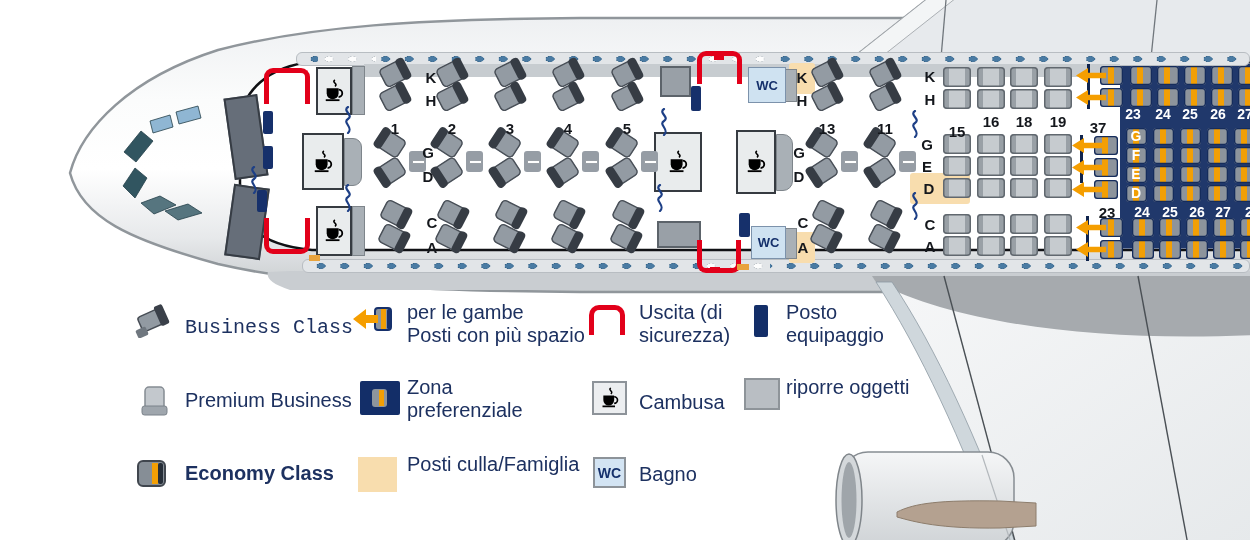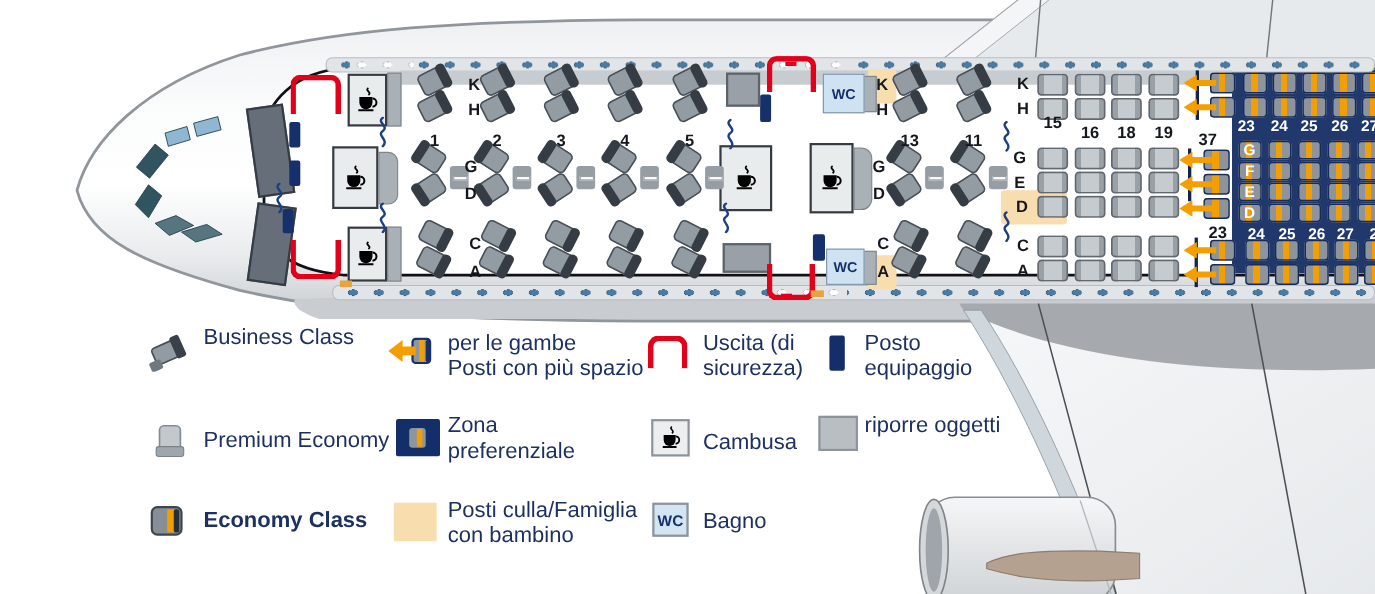--- a/index.html
+++ b/index.html
@@ -369,21 +369,21 @@
       <span class="lbl" style="left: 799px; top: 176px;">D</span>
       <span class="lbl" style="left: 803px; top: 222px;">C</span>
       <span class="lbl" style="left: 803px; top: 247px;">A</span>
       <div class="abs pseat" style="left: 943px; top: 67px; width: 28px; height: 20px;"></div>
       <div class="abs pseat" style="left: 943px; top: 89px; width: 28px; height: 20px;"></div>
       <div class="abs pseat" style="left: 943px; top: 134px; width: 28px; height: 20px;"></div>
       <div class="abs pseat" style="left: 943px; top: 156px; width: 28px; height: 20px;"></div>
       <div class="abs pseat" style="left: 943px; top: 178px; width: 28px; height: 20px;"></div>
       <div class="abs pseat" style="left: 943px; top: 214px; width: 28px; height: 20px;"></div>
       <div class="abs pseat" style="left: 943px; top: 236px; width: 28px; height: 20px;"></div>
-      <span class="lbl" style="left: 957px; top: 112px;">15</span>
+      <span class="lbl" style="left: 957px; top: 131px;">15</span>
       <div class="abs pseat" style="left: 977px; top: 67px; width: 28px; height: 20px;"></div>
       <div class="abs pseat" style="left: 977px; top: 89px; width: 28px; height: 20px;"></div>
       <div class="abs pseat" style="left: 977px; top: 134px; width: 28px; height: 20px;"></div>
       <div class="abs pseat" style="left: 977px; top: 156px; width: 28px; height: 20px;"></div>
       <div class="abs pseat" style="left: 977px; top: 178px; width: 28px; height: 20px;"></div>
       <div class="abs pseat" style="left: 977px; top: 214px; width: 28px; height: 20px;"></div>
       <div class="abs pseat" style="left: 977px; top: 236px; width: 28px; height: 20px;"></div>
       <span class="lbl" style="left: 991px; top: 121px;">16</span>
       <div class="abs pseat" style="left: 1010px; top: 67px; width: 28px; height: 20px;"></div>
       <div class="abs pseat" style="left: 1010px; top: 89px; width: 28px; height: 20px;"></div>
@@ -485,32 +485,32 @@
 
   <div class="licon" style="left:130px;top:300px;">
     <svg width="48" height="38" viewBox="0 0 48 38">
       <g transform="rotate(-24 24 19)">
         <rect x="9" y="11" width="23" height="16" rx="3" fill="#929aa2" stroke="#474d55" stroke-width="1.5"></rect>
         <rect x="28" y="8" width="9" height="21" rx="2.5" fill="#3a4049"></rect>
         <rect x="2" y="22" width="11" height="9" rx="2" fill="#6f777f"></rect>
       </g>
     </svg>
   </div>
-  <div class="ltext" style="left:185px;top:296px;">
+  <div class="ltext" style="left:185px;top:316px;font-family:Liberation Mono, monospace;">
     <span>Business Class</span>
   </div>
 
   <div class="licon" style="left:138px;top:385px;">
     <svg width="34" height="33" viewBox="0 0 34 33">
       <rect x="7" y="2" width="19" height="24" rx="4" fill="#c3c8cd" stroke="#858c93" stroke-width="1.5"></rect>
       <rect x="4" y="21" width="25" height="9" rx="2.5" fill="#9fa6ad" stroke="#7b828a" stroke-width="1"></rect>
     </svg>
   </div>
   <div class="ltext" style="left:185px;top:389px;">
-    <span>Premium Economy</span>
+    <span>Premium Business</span>
   </div>
 
   <div class="licon" style="left:136px;top:459px;">
     <svg width="31" height="29" viewBox="0 0 31 29">
       <rect x="2" y="2" width="27" height="25" rx="5" fill="#868e96" stroke="#40464e" stroke-width="2"></rect>
       <rect x="16" y="4" width="6" height="21" fill="#F29F05"></rect>
       <rect x="22" y="4" width="5" height="21" rx="2" fill="#262e38"></rect>
     </svg>
   </div>
   <div class="ltext" style="left:185px;top:462px;font-weight:bold;">
@@ -538,21 +538,20 @@
     </svg>
   </div>
   <div class="ltext" style="left:407px;top:376px;">
     <span>Zona</span>
     <span>preferenziale</span>
   </div>
 
   <div class="licon ic-culla" style="left:358px;top:457px;"></div>
   <div class="ltext" style="left:407px;top:453px;">
     <span>Posti culla/Famiglia</span>
-    <span>con bambino</span>
   </div>
 
   <div class="licon" style="left:589px;top:305px;">
       <div class="ic-exit"></div>
     </div>
   <div class="ltext" style="left:639px;top:301px;">
     <span>Uscita (di</span>
     <span>sicurezza)</span>
   </div>
 

